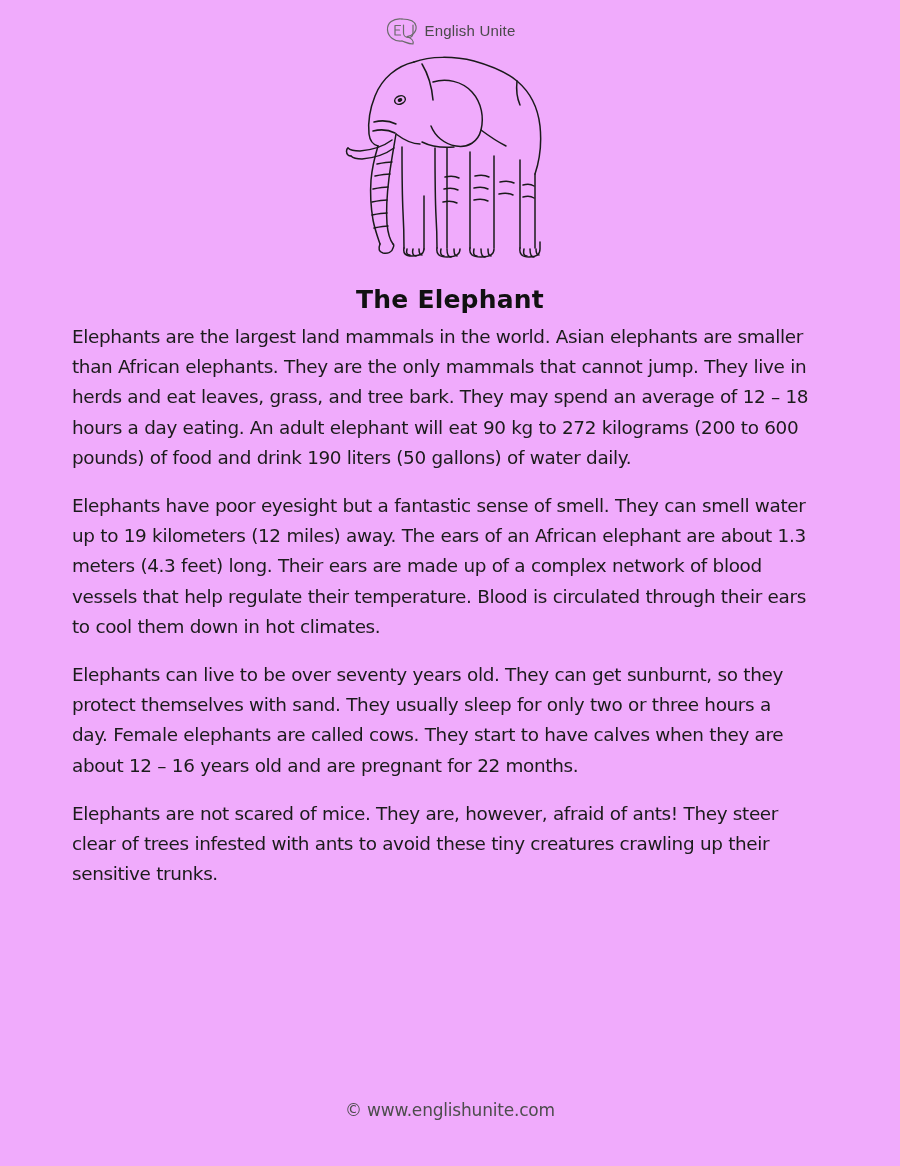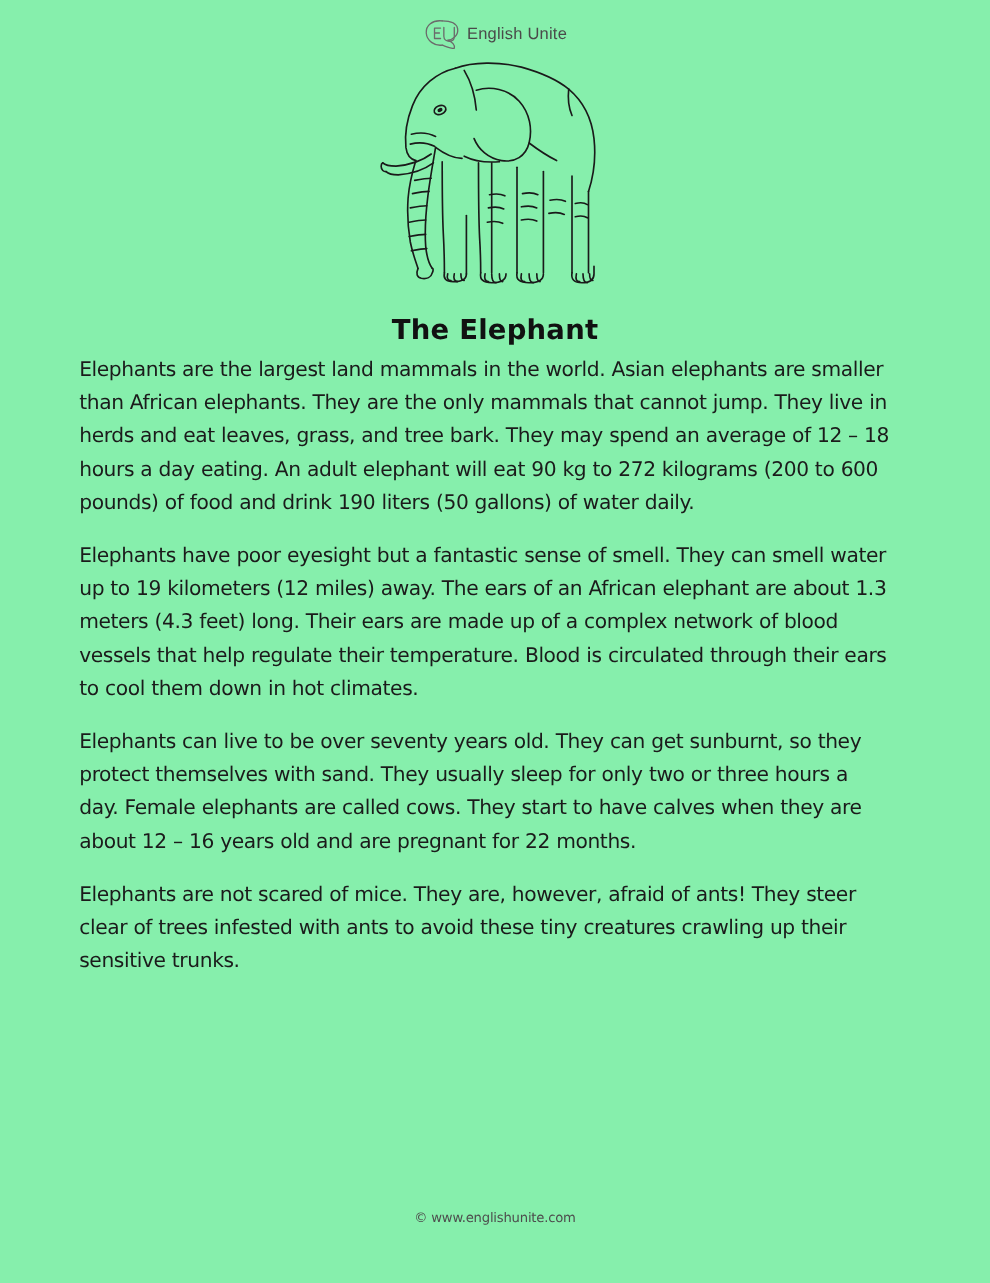--- a/index.html
+++ b/index.html
@@ -13,21 +13,21 @@
     height: 1166px;
     position: relative;
     font-family: "Liberation Sans", sans-serif;
     color: #1a1a1a;
     overflow: hidden;
   }
 
   .page {
     position: absolute;
     inset: 0;
-    background: #86efac;
+    background: #f0abfc;
   }
 
   
   .logo-row {
     position: absolute;
     top: 16px;
     left: 0;
     width: 900px;
     display: flex;
     justify-content: center;
@@ -96,21 +96,21 @@
   .para:last-child { margin-bottom: 0; }
 
   
   .footer {
     position: absolute;
     top: 1100px;
     left: 0;
     width: 900px;
     text-align: center;
     font-family: "DejaVu Sans", sans-serif;
-    font-size: 12px;
+    font-size: 17px;
     color: #4d4d4d;
     letter-spacing: -0.2px;
   }
 </style>
 </head>
 <body>
 
 <div class="page">
 
   <div class="logo-row">

